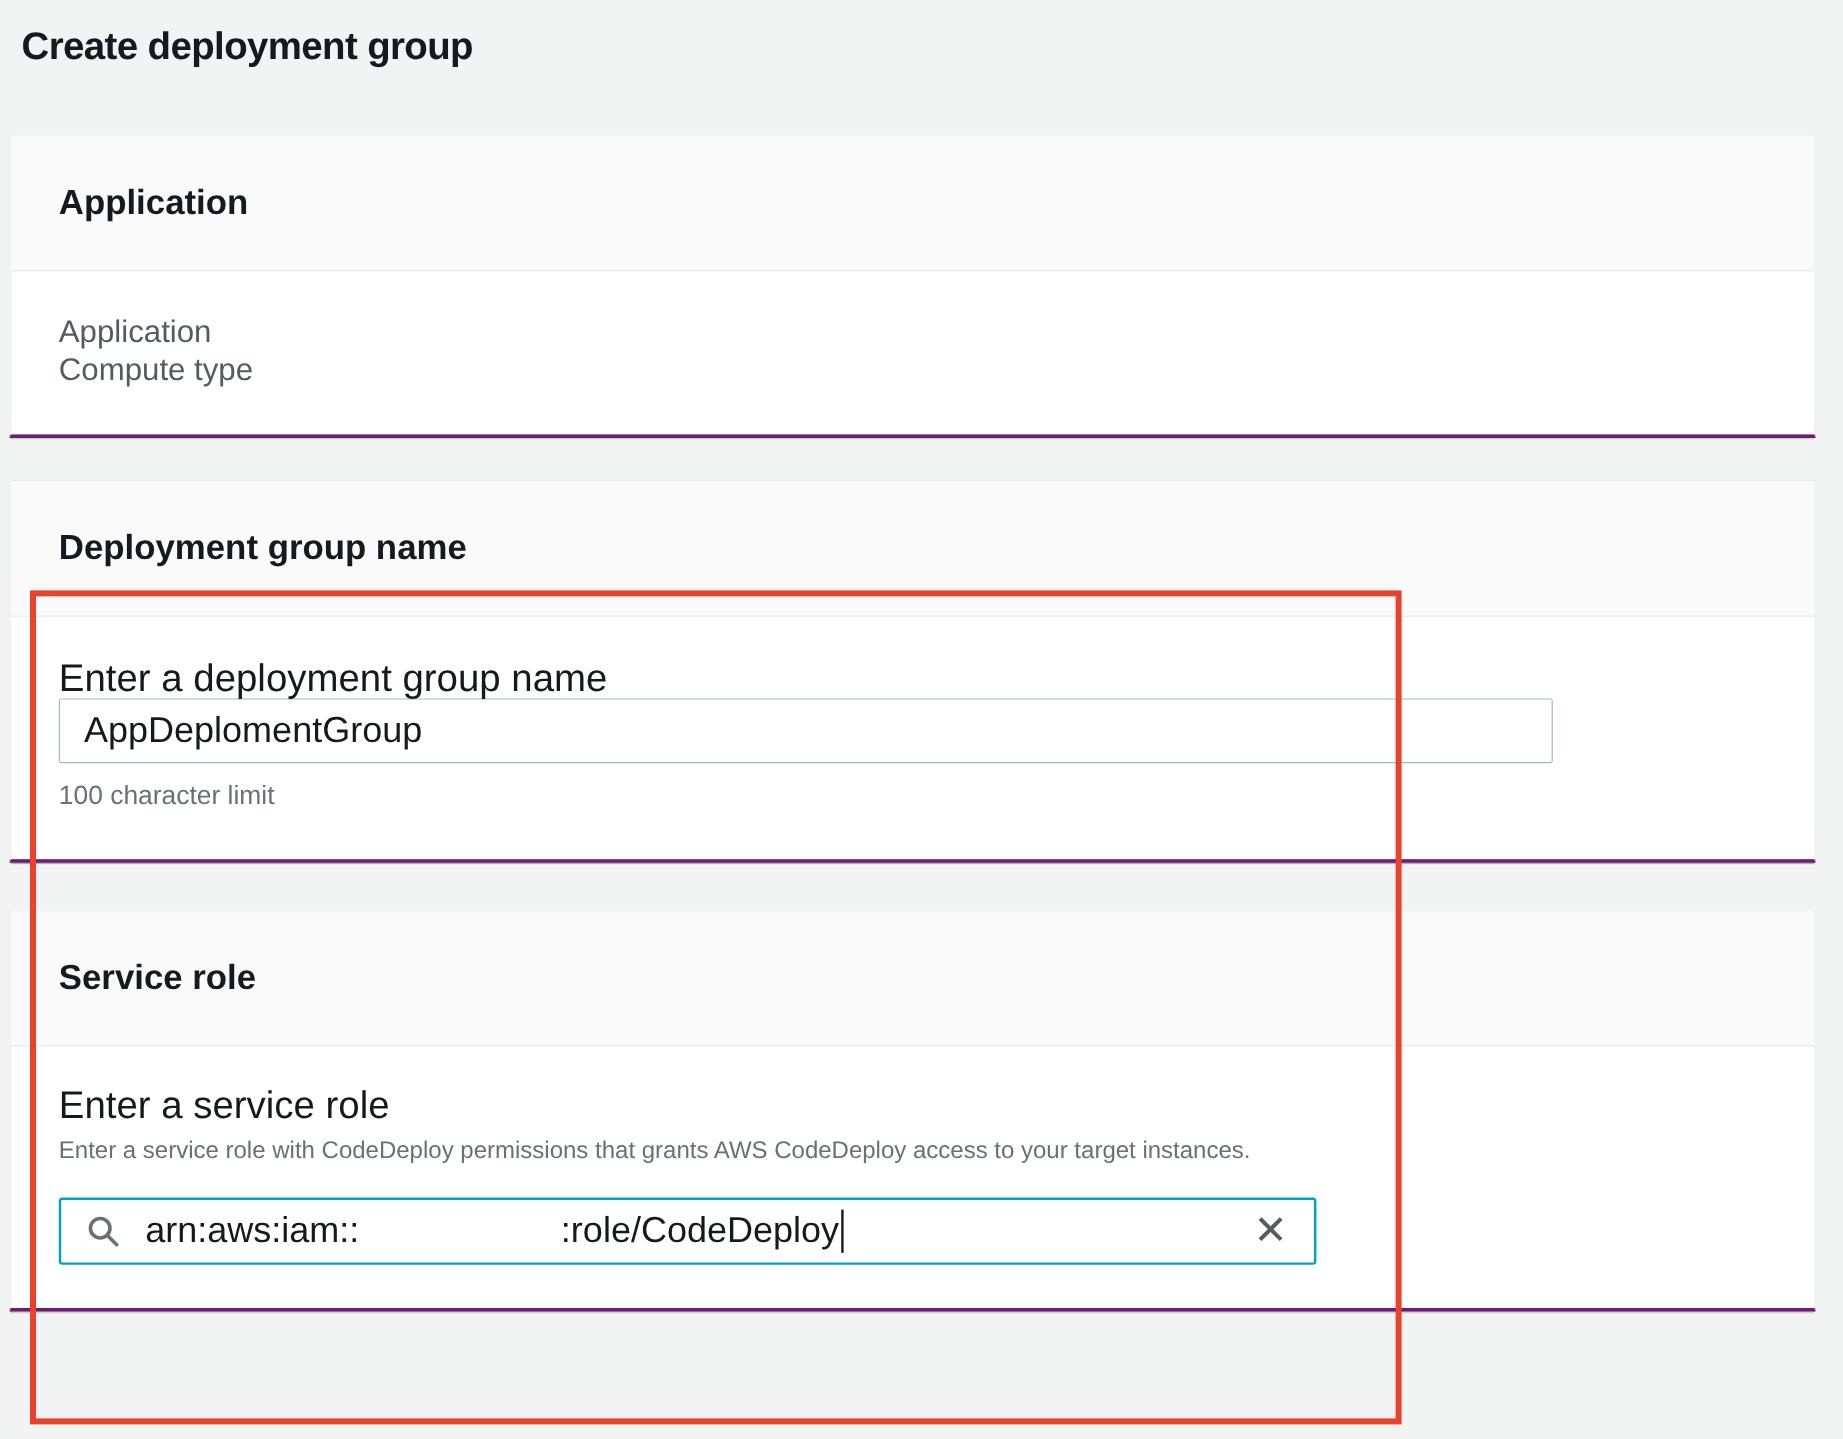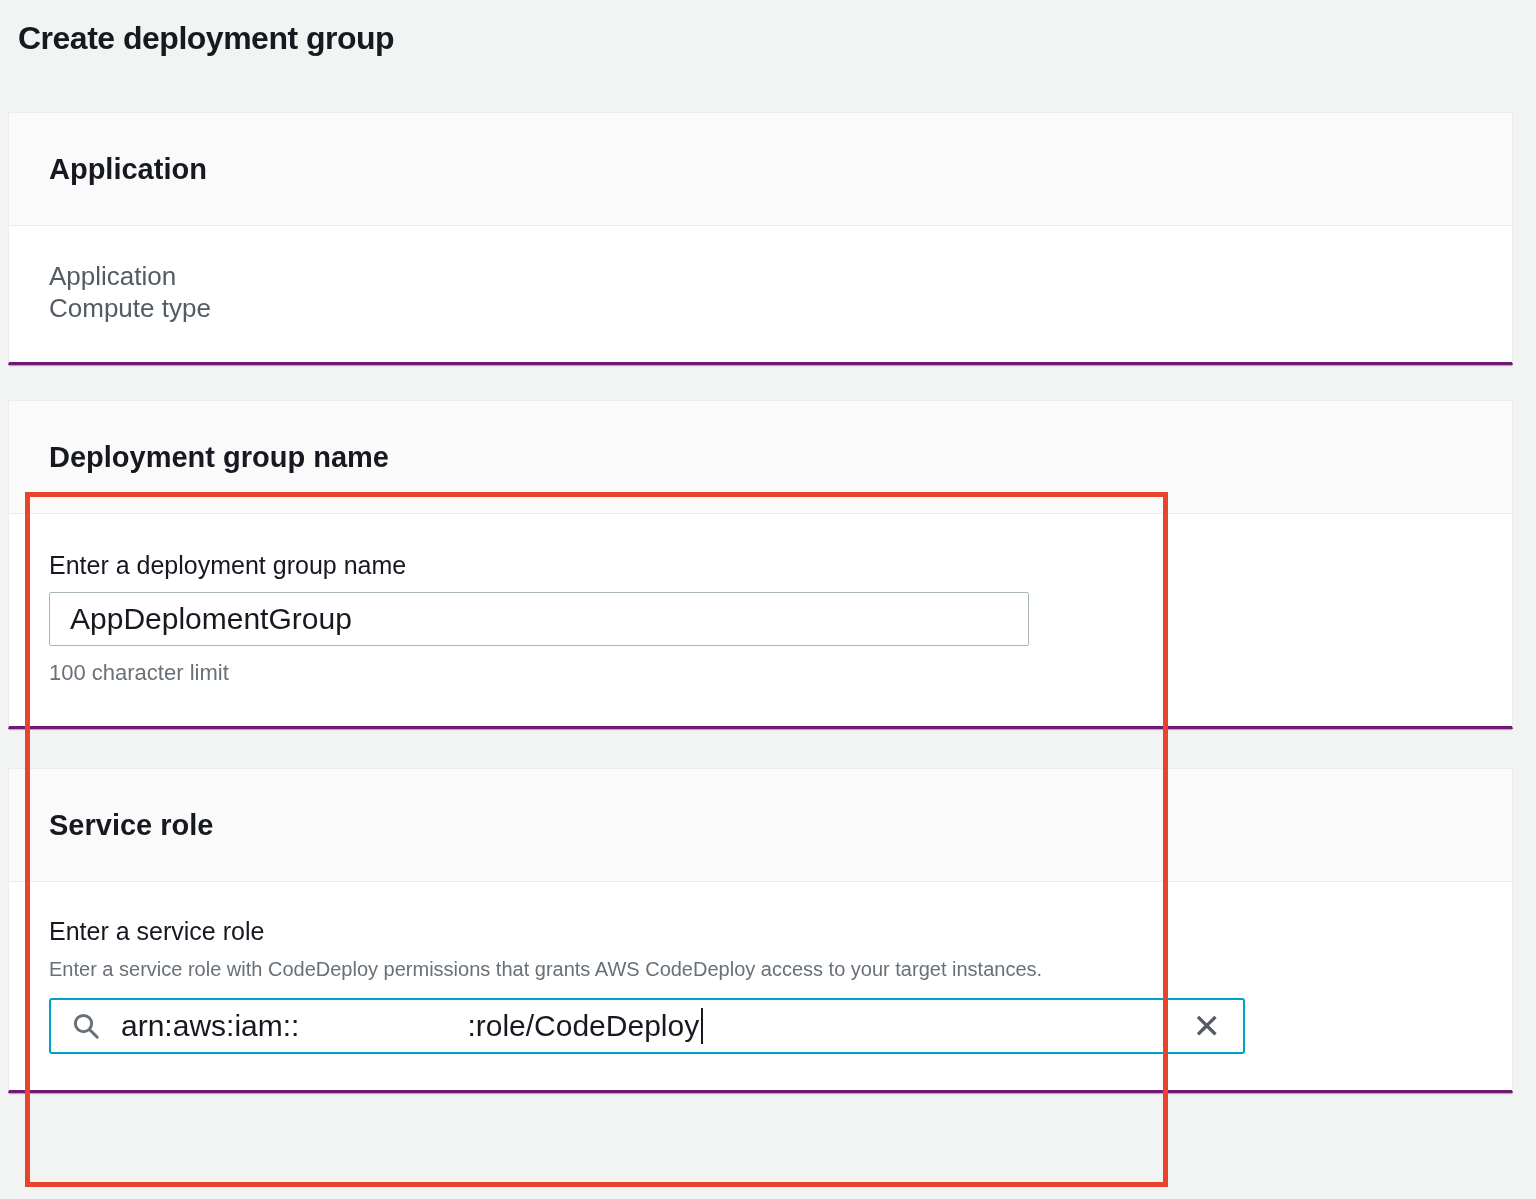--- a/index.html
+++ b/index.html
@@ -61,47 +61,46 @@
 
   .field-label{
     font-size:26px;line-height:32px;color:var(--label_text);
   }
   .field-value{
     font-size:28px;line-height:34px;color:var(--heading_text);margin-top:12px;
   }
   .field-label + .field-value + .field-label{margin-top:10px;}
 
   .input-label{
-    font-size:25px;line-height:34px;color:var(--heading_text);font-weight:400;
+    font-size:32px;line-height:34px;color:var(--heading_text);font-weight:400;
     display:block;
   }
   .text-input{
     display:block;
-    margin-top:10px;
-    width:980px;height:54px;
+    width:1245px;height:54px;
     border:1px solid var(--input_border);
     border-radius:2px;
     background:#fff;
     font-family:"Liberation Sans","DejaVu Sans",sans-serif;
     font-size:30px;
     color:var(--heading_text);
     padding:0 20px;
     outline:none;
   }
   .helper-text{
     margin-top:12px;
     font-size:22px;line-height:30px;color:var(--helper_text);
   }
   .input-description{
     margin-top:6px;
     font-size:20px;line-height:30px;color:var(--helper_text);
   }
   .search-input{
-    margin-top:14px;
-    width:1196px;height:56px;
+    margin-top:24px;
+    width:1048px;height:56px;
     border:2px solid var(--input_focus_border);
     border-radius:3px;
     background:#fff;
     display:flex;
     align-items:center;
     padding:0 18px 0 20px;
     cursor:text;
   }
   .search-icon{
     width:30px;height:30px;

